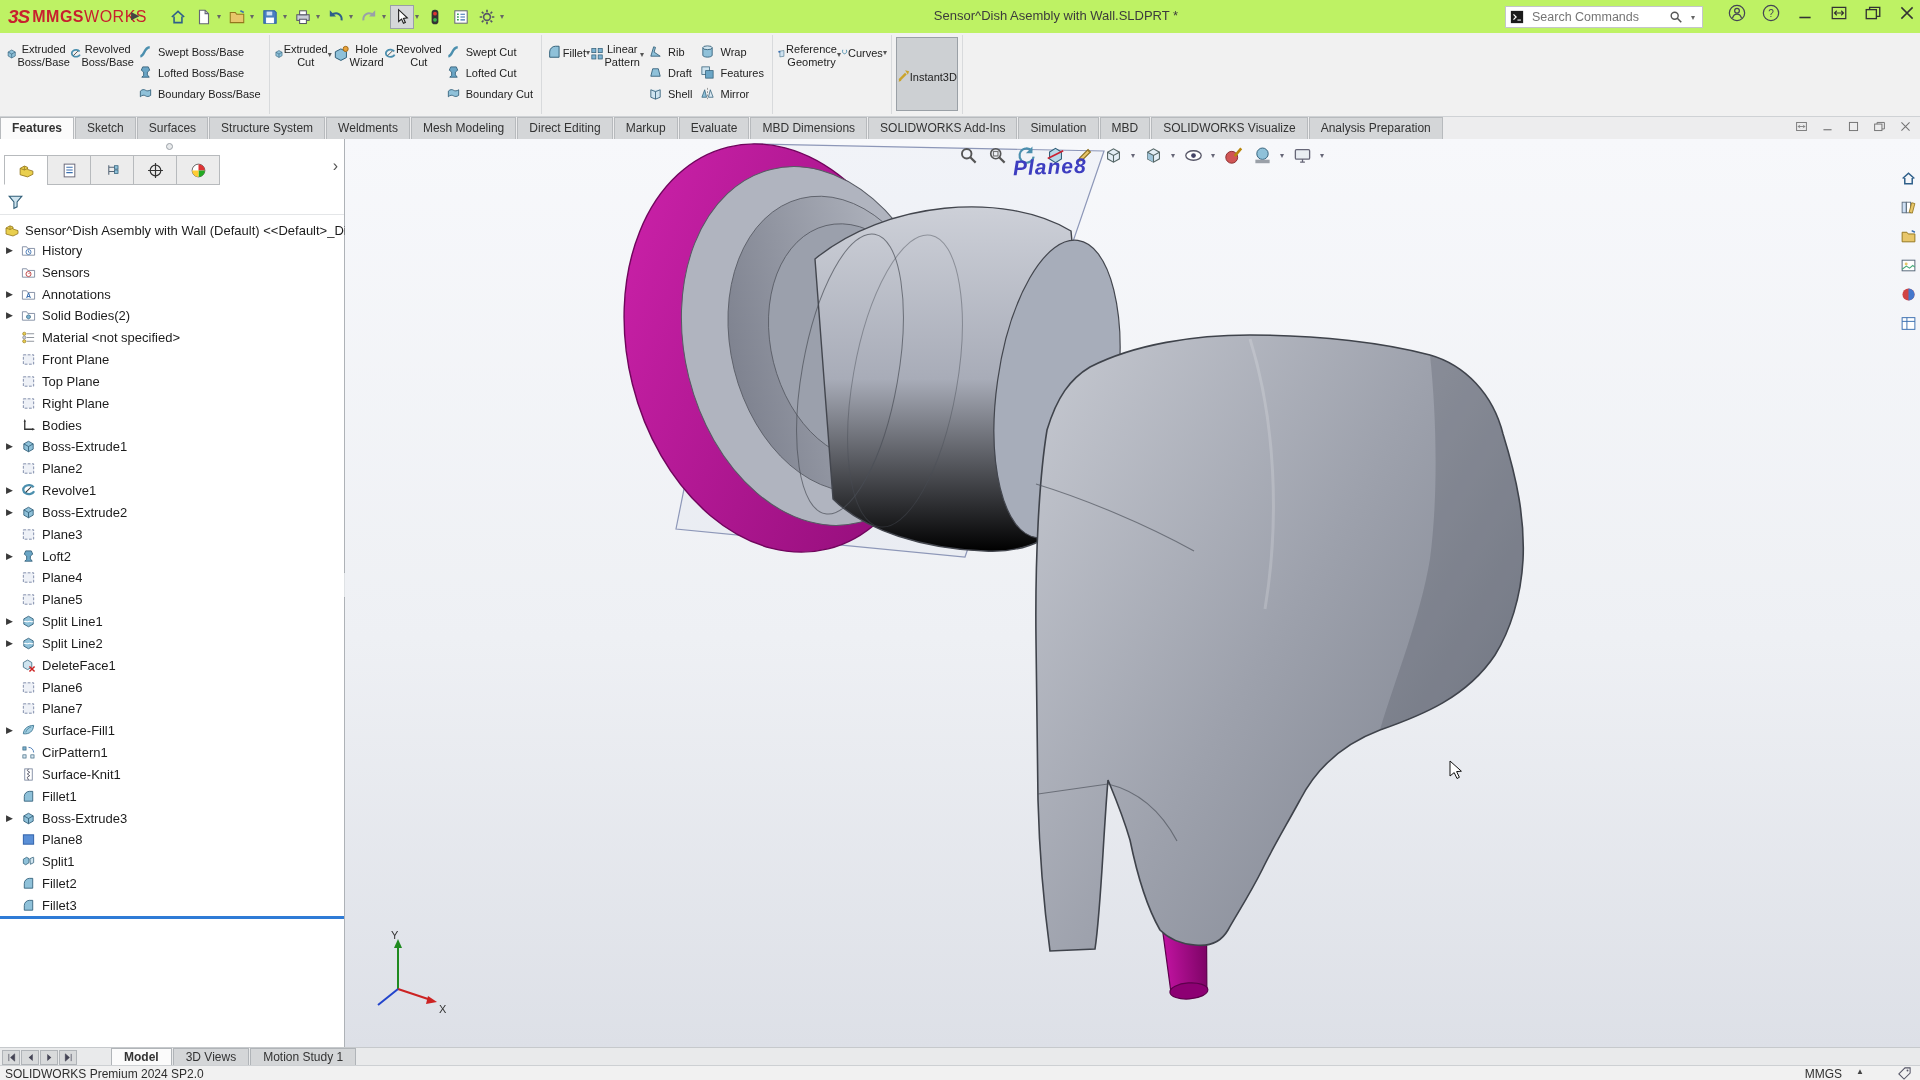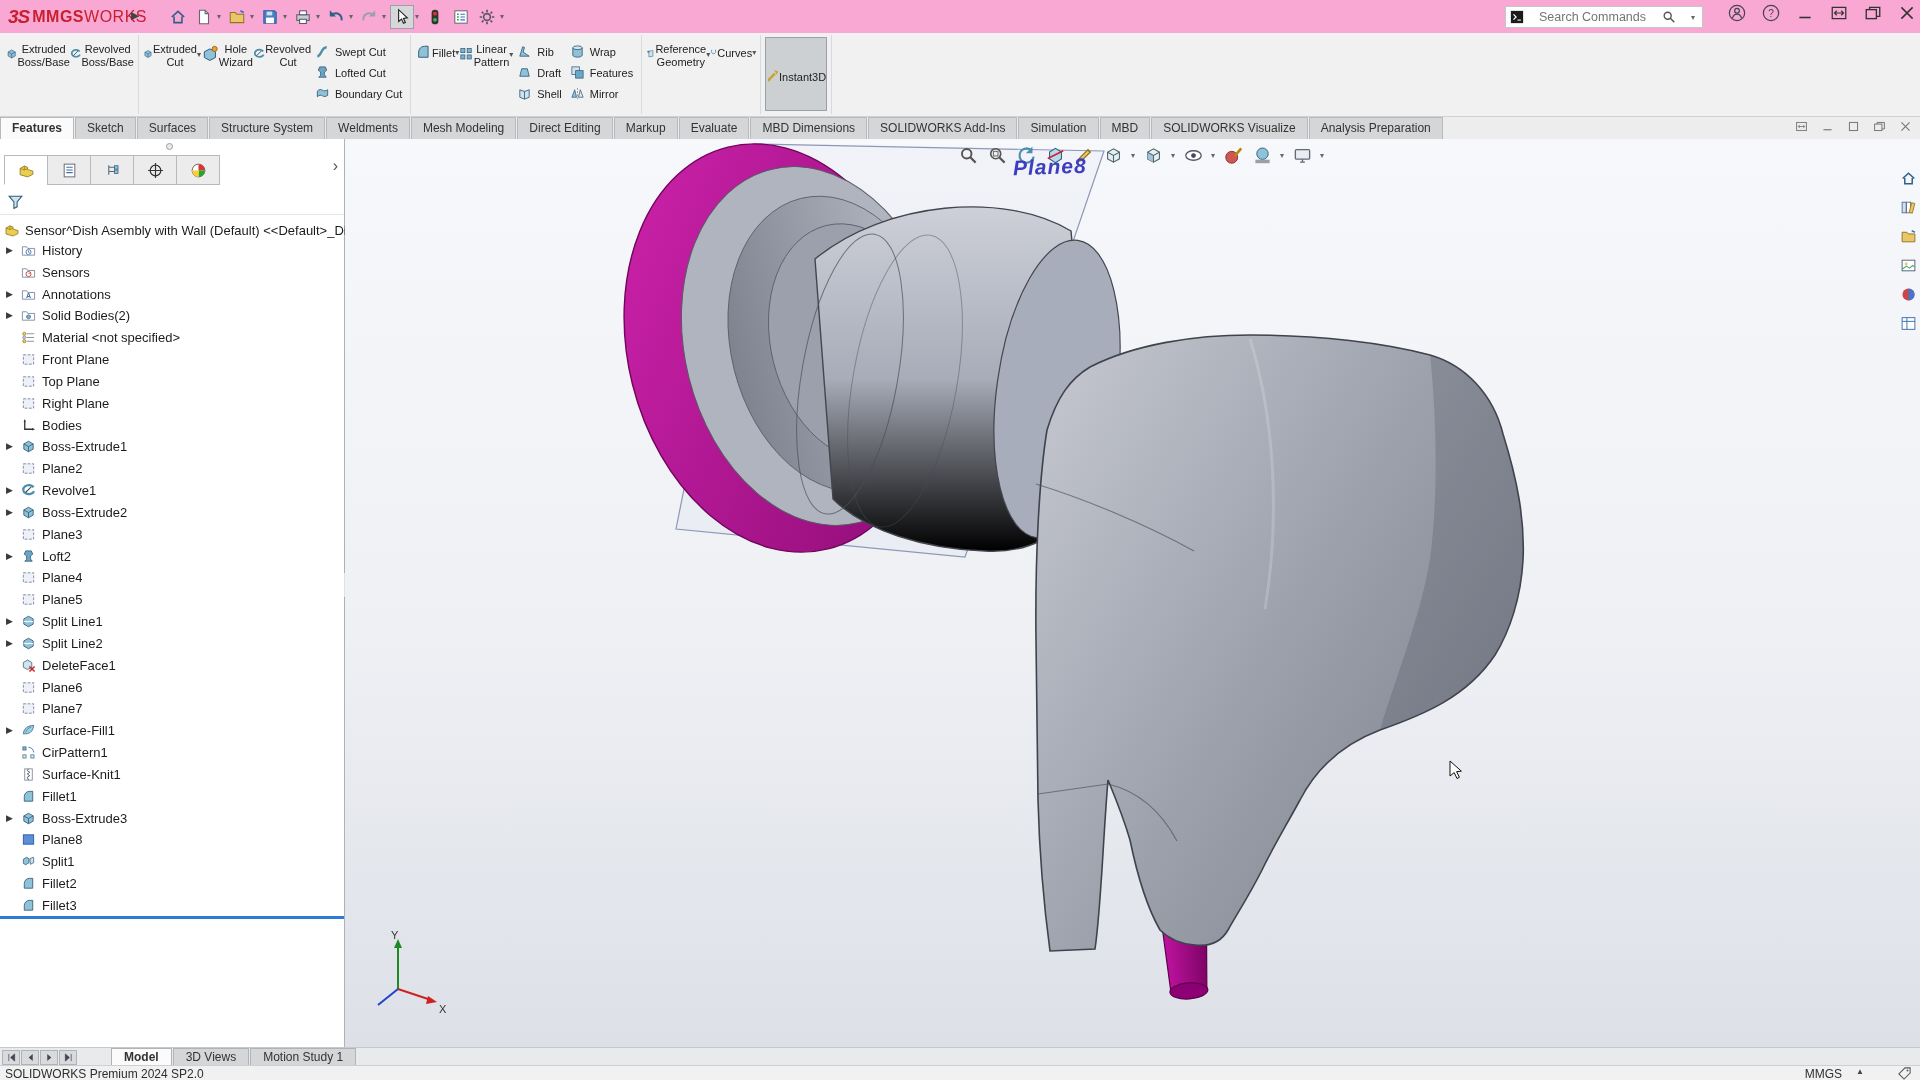--- a/index.html
+++ b/index.html
@@ -1,35 +1,35 @@
 <!DOCTYPE html>
 <html><head>
 <meta charset="utf-8">
 <style>
   * { margin:0; padding:0; box-sizing:border-box; }
   html,body { width:1920px; height:1080px; overflow:hidden; background:#f1f1f1;
     font-family:"Liberation Sans", sans-serif; }
   .app { position:relative; width:1920px; height:1080px; background:#f1f1f1; }
 
   
-  .titlebar { position:absolute; left:0; top:0; width:1920px; height:33px; background:#f9a8d4; }
+  .titlebar { position:absolute; left:0; top:0; width:1920px; height:33px; background:#bef264; }
   .swlogo { position:absolute; left:8px; top:6px; display:flex; align-items:center; gap:3px; }
   .swlogo .mark { color:#c8202e; font-weight:bold; font-style:italic; font-size:19px; letter-spacing:-1px; }
   .swlogo .word { color:#c8202e; font-size:16px; font-weight:bold; letter-spacing:.5px; }
   .swlogo .word span { font-weight:normal; }
   .flyarrow { position:absolute; left:131px; top:9px; color:#444; font-size:11px; }
   .qat { position:absolute; left:165px; top:3px; display:flex; align-items:center; height:27px; }
   .qbtn { display:flex; align-items:center; justify-content:center; width:24px; height:24px; margin:0 1px; }
   .qbtn svg { width:18px; height:18px; }
   .qcaret { font-size:8px; color:#666; margin:0 3px 0 0; }
   .qbtn.boxed { background:#d5d7d9; border:1px solid #9aa0a6; }
   .doctitle { position:absolute; left:192px; right:0; top:8px; text-align:center;
     font-size:13px; color:#3c3c3c; }
   .searchbox { position:absolute; left:1505px; top:6px; width:198px; height:22px; background:#fff;
-    border:1px solid #c3c6c9; display:flex; align-items:center; padding:0 4px; gap:15px; }
+    border:1px solid #c3c6c9; display:flex; align-items:center; padding:0 4px; gap:8px; }
   .searchbox input { border:none; outline:none; flex:1; font-size:12.5px; color:#333; min-width:0;
     font-family:"Liberation Sans",sans-serif; }
   .searchbox svg { width:14px; height:14px; flex:0 0 auto; }
   .tbr-icons { position:absolute; right:4px; top:4px; display:flex; align-items:center; gap:16px; }
   .tbr-icons .wbtn svg { width:18px; height:18px; display:block; }
 
   
   .ribbon { position:absolute; left:0; top:33px; width:1920px; height:84px; background:#f1f1f1;
     border-bottom:1px solid #cfd2d5; display:flex; align-items:stretch; padding:2px 0 2px 2px; }
   .rgroup { display:flex; align-items:flex-start; padding:2px 4px; border-right:1px solid #d8dadc; }
@@ -499,20 +499,21 @@
             <use href="#s-listicon"></use>
           </svg>
         </span>
       <span class="qbtn">
           <svg>
             <use href="#s-gear"></use>
           </svg>
         </span>
         <span class="qcaret">▾</span>
     </div>
+    <div class="doctitle">Sensor^Dish Asembly with Wall.SLDPRT *</div>
     <div class="searchbox">
       <svg>
           <use href="#s-chip"></use>
         </svg>
       <input placeholder="Search Commands" style="">
       <svg>
           <use href="#s-mag"></use>
         </svg>
       <span class="qcaret">▾</span>
     </div>
@@ -559,20 +560,40 @@
           <span class="lbl">Extruded
 Boss/Base</span>
         </div>
       <div class="rbig">
           <svg>
             <use href="#s-revolve"></use>
           </svg>
           <span class="lbl">Revolved
 Boss/Base</span>
         </div>
+      <div class="rstack">
+        <div class="rsmall">
+            <svg>
+              <use href="#s-sweep"></use>
+            </svg>
+            <span>Swept Boss/Base</span>
+          </div>
+        <div class="rsmall">
+            <svg>
+              <use href="#s-loft"></use>
+            </svg>
+            <span>Lofted Boss/Base</span>
+          </div>
+        <div class="rsmall">
+            <svg>
+              <use href="#s-boundary"></use>
+            </svg>
+            <span>Boundary Boss/Base</span>
+          </div>
+      </div>
     </div>
     <div class="rgroup">
       <div class="rbig" style="width:58px">
           <svg>
             <use href="#s-cube"></use>
           </svg>
           <span class="lbl">Extruded
 Cut</span>
           <span class="caret">▾</span>
         </div>

